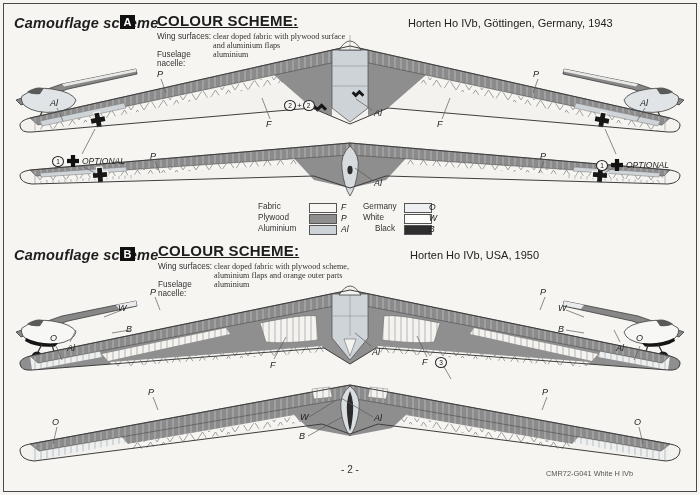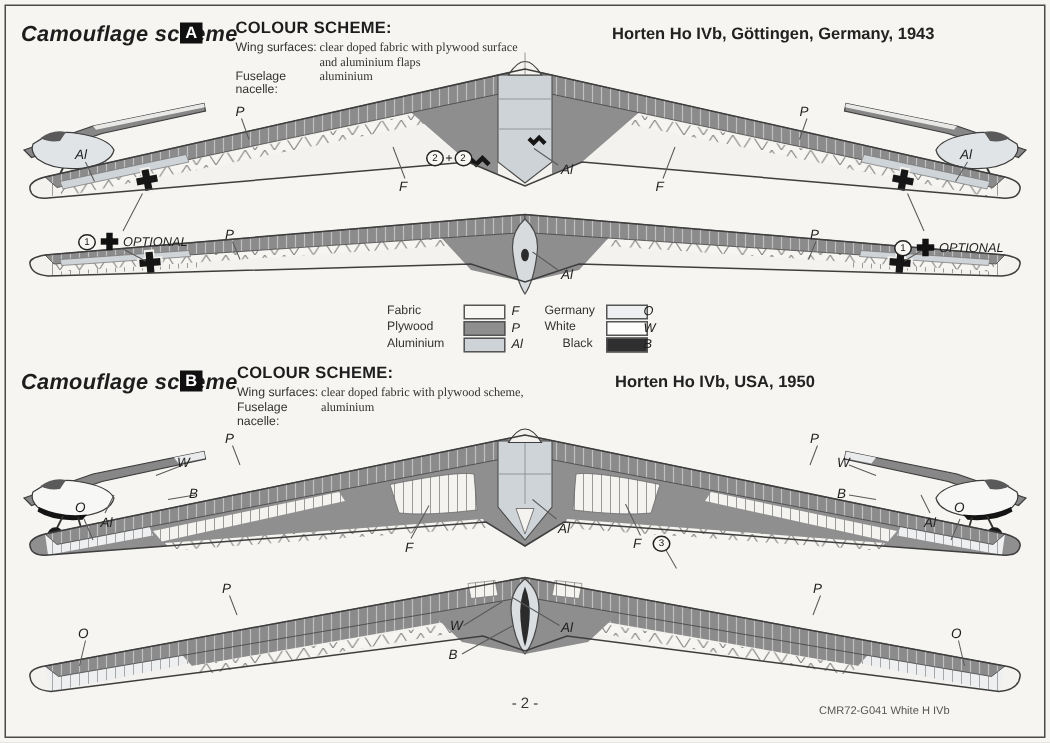--- a/index.html
+++ b/index.html
@@ -3,25 +3,25 @@
 <meta charset="utf-8">
 <style>
   html,body{margin:0;padding:0;background:#d8d7d3;}
   .page{position:relative;width:700px;height:495px;background:#f6f5f1;overflow:hidden;
         font-family:"Liberation Sans",sans-serif;color:#2b2b2b;}
   .frame{position:absolute;inset:3px;border:1.5px solid #4a4a4a;pointer-events:none;}
   .heading{position:absolute;font-style:italic;font-weight:bold;font-size:14.5px;letter-spacing:.2px;color:#1d1d1d;}
   .badge{position:absolute;width:15px;height:14px;background:#101010;color:#fff;font-weight:bold;
          font-size:11px;display:flex;align-items:center;justify-content:center;}
   .cs{position:absolute;font-size:8.2px;line-height:1.12;color:#333;width:230px;}
-  .cs .t{font-size:11px;font-weight:bold;color:#1d1d1d;margin-bottom:2px;letter-spacing:.2px;}
+  .cs .t{font-size:15px;font-weight:bold;text-decoration:underline;color:#1d1d1d;margin-bottom:2px;letter-spacing:.2px;}
   .cs .row{display:flex;}
   .cs .lbl{width:56px;flex:none;}
   .cs .val{flex:1;font-family:Liberation Serif, serif;}
-  .plane-title{position:absolute;font-size:11px;color:#222;font-weight:bold;}
+  .plane-title{position:absolute;font-size:11px;color:#222;}
   .plan{position:absolute;}
   .sv{position:absolute;width:130px;height:80px;}
   .sv.flip{transform:scaleX(-1);}
   .lab{position:absolute;font-size:9px;font-style:italic;color:#1f1f1f;line-height:1;}
   .circled{display:inline-flex;width:10px;height:9px;border:1px solid #222;border-radius:50%;
            align-items:center;justify-content:center;font-size:6.5px;font-style:normal;color:#111;background:#f8f7f3;}
   .opt{position:absolute;display:flex;align-items:center;gap:3px;font-size:8.5px;font-style:italic;color:#1f1f1f;}
   .decal2{position:absolute;display:flex;align-items:center;gap:1px;font-size:8px;color:#111;}
   .leaders{position:absolute;inset:0;pointer-events:none;}
   .leg-name{position:absolute;font-size:8.2px;color:#333;}
@@ -192,20 +192,21 @@
   <div class="heading" style="left:14px;top:247px">Camouflage scheme</div>
   <div class="badge" style="left:120px;top:247px">B</div>
   <div class="cs" style="left:158px;top:243px">
     <div class="t">COLOUR SCHEME:</div>
     <div class="row">
         <span class="lbl">Wing surfaces:</span>
         <span class="val">clear doped fabric with plywood scheme,</span>
       </div>
     <div class="row">
         <span class="lbl"></span>
+        <span class="val">aluminium flaps and orange outer parts</span>
       </div>
     <div class="row">
         <span class="lbl">Fuselage nacelle:</span>
         <span class="val">aluminium</span>
       </div>
   </div>
   <div class="plane-title" style="left:410px;top:249px">Horten Ho IVb, USA, 1950</div>
 
   <svg class="sv" style="left:12px;top:288px" viewBox="0 0 130 80">
     <path d="M4,44 L50,28 L124,13 L125,18 L56,33 L9,49 Z" fill="#878787" stroke="#3c3c3c" stroke-width="0.8"></path>

